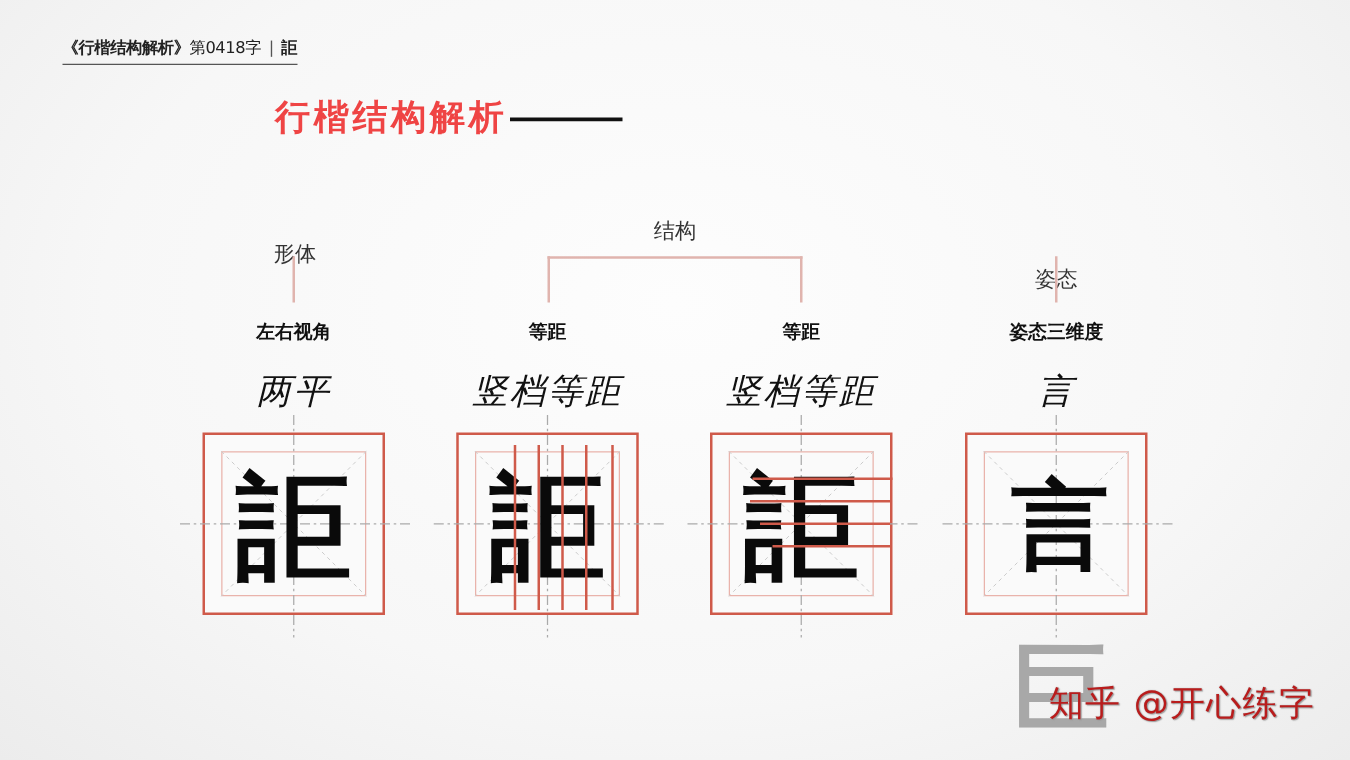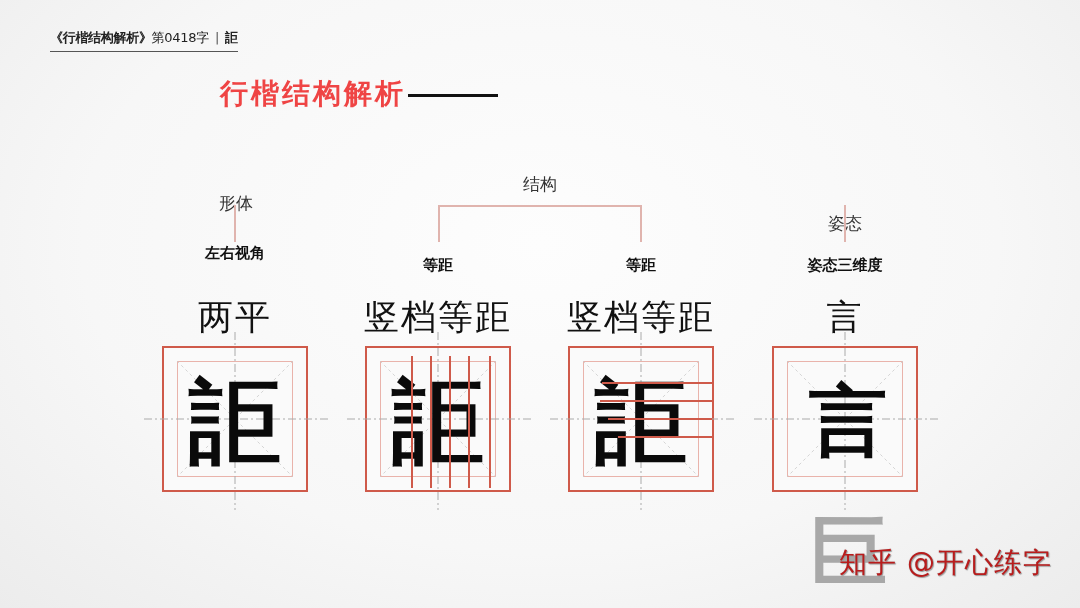--- a/index.html
+++ b/index.html
@@ -19,21 +19,21 @@
   .title {
     left:220px; top:70px; white-space:nowrap; display:flex; align-items:flex-end;
   }
   .title .main { font-family:"DejaVu Serif", serif; font-size:28px; font-weight:bold; letter-spacing:3px; color:#ef4444; line-height:48px; }
   .title .dash { display:inline-block; width:90px; height:3px; background:#111; margin:0 2px 21px 2px; }
   .title .sub { font-size:23px; color:#111; line-height:40px; margin-bottom:2px; }
   .cat { font-size:17px; color:#333; transform:translateX(-50%); white-space:nowrap; }
   .vline { width:1.5px; background:#e0b4ae; }
   .hline { height:1.5px; background:#e0b4ae; }
   .label { font-size:15px; font-weight:bold; color:#111; transform:translateX(-50%); white-space:nowrap; }
-  .subt { font-family:"DejaVu Serif", serif; font-size:35px; color:#111; transform:translateX(-50%); white-space:nowrap; letter-spacing:2px; }
+  .subt { font-family:"DejaVu Serif", serif; font-size:28px; color:#111; transform:translateX(-50%); white-space:nowrap; letter-spacing:2px;font-style:italic; }
   .box {
     width:146px; height:146px; border:2px solid #cf5a4a; box-sizing:border-box;
     background:#fafafa;
   }
   .inner {
     position:absolute; left:13px; top:13px; width:116px; height:116px;
     border:1px solid #e9b3ab; box-sizing:border-box;
   }
   .grid { position:absolute; left:0; top:0; width:146px; height:146px; overflow:visible; }
   .glyph {
@@ -63,21 +63,21 @@
 <div class="abs cat" style="left:236px; top:173px;margin-top:19px;">形体</div>
 <div class="abs cat" style="left:540px; top:173px;">结构</div>
 <div class="abs cat" style="left:845px; top:173px;margin-top:39px;">姿态</div>
 
 <div class="abs vline" style="left:234px; top:205px; height:37px;"></div>
 <div class="abs hline" style="left:438px; top:205px; width:204px;"></div>
 <div class="abs vline" style="left:438px; top:205px; height:37px;"></div>
 <div class="abs vline" style="left:640px; top:205px; height:37px;"></div>
 <div class="abs vline" style="left:844px; top:205px; height:37px;"></div>
 
-<div class="abs label" style="left:235px; top:244px;">左右视角</div>
+<div class="abs label" style="left:235px; top:256px;">左右视角</div>
 <div class="abs label" style="left:438px; top:256px;">等距</div>
 <div class="abs label" style="left:641px; top:256px;">等距</div>
 <div class="abs label" style="left:845px; top:256px;">姿态三维度</div>
 
 <div class="abs subt" style="left:235px; top:294px;">两平</div>
 <div class="abs subt" style="left:438px; top:294px;">竖档等距</div>
 <div class="abs subt" style="left:641px; top:294px;">竖档等距</div>
 <div class="abs subt" style="left:845px; top:294px;">言</div>
 
 <div class="abs box" style="left:162px; top:346px;">

